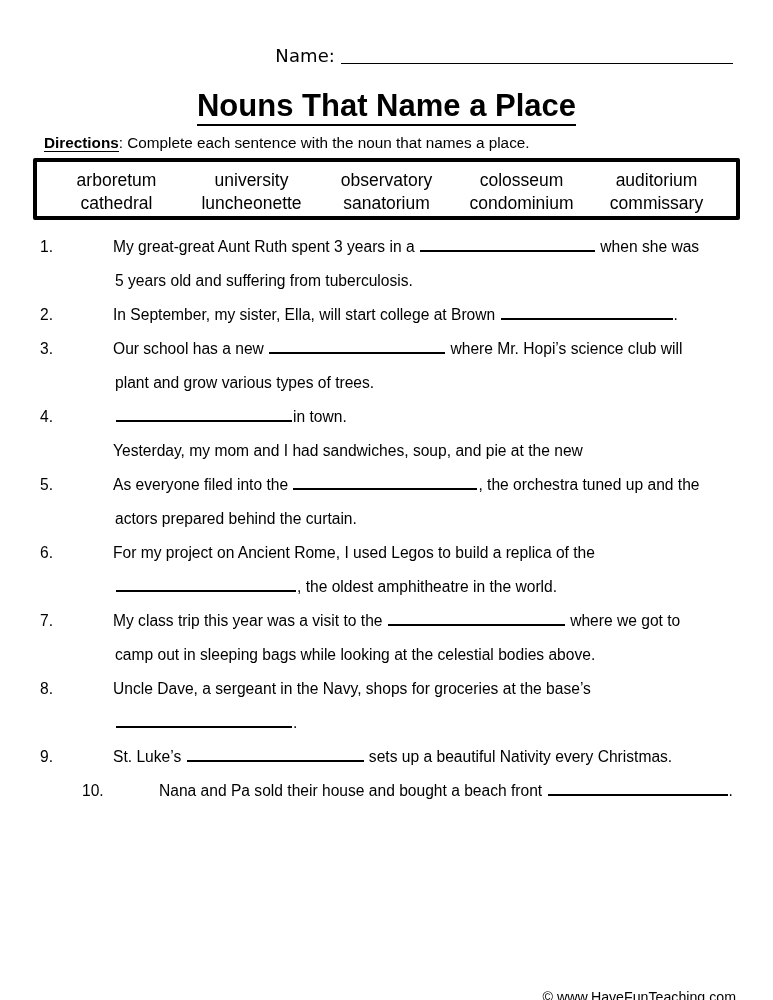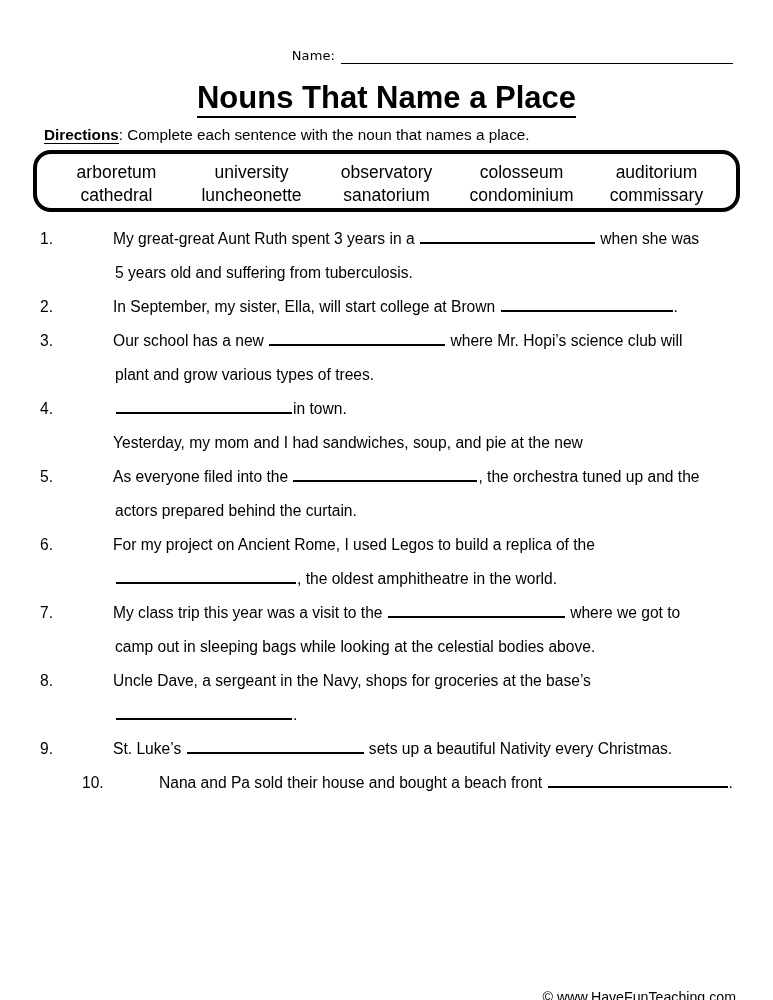--- a/index.html
+++ b/index.html
@@ -30,40 +30,40 @@
   .name-row {
     display: flex;
     align-items: flex-end;
     justify-content: flex-end;
     padding: 0 40px 0 0;
     margin-top: 42px;
     height: 22px;
   }
   .name-label {
     font-family: "DejaVu Sans", sans-serif;
-    font-size: 13px;
+    font-size: 18px;
     line-height: 16px;
     letter-spacing: 0.1px;
     padding-right: 6px;
     white-space: nowrap;
   }
   .name-blank {
     width: 392px;
     border-bottom: 1.6px solid #000;
     height: 15px;
   }
 
   
   .title {
     text-align: center;
     font-family: "Liberation Sans", sans-serif;
     font-size: 31px;
     font-weight: bold;
     line-height: 36px;
-    margin-top: 16px;
+    margin-top: 24px;
     letter-spacing: 0px;
   }
   .title span {
     border-bottom: 2.4px solid #000;
     padding-bottom: 1px;
   }
 
   
   .directions {
     margin: 9px 16px 0 44px;
@@ -76,21 +76,21 @@
     border-bottom: 1.6px solid #000;
   }
   .directions .after-colon {
     font-weight: normal;
   }
 
   
   .wordbank {
     margin: 6px 33px 0 33px;
     border: 4px solid #000;
-    border-radius: 18px;
+    border-radius: 2px;
     padding: 7px 12px 11px 12px;
     box-sizing: border-box;
     height: 62px;
   }
   .wb-row {
     display: flex;
     width: 100%;
   }
   .wb-cell {
     flex: 1 1 0;

